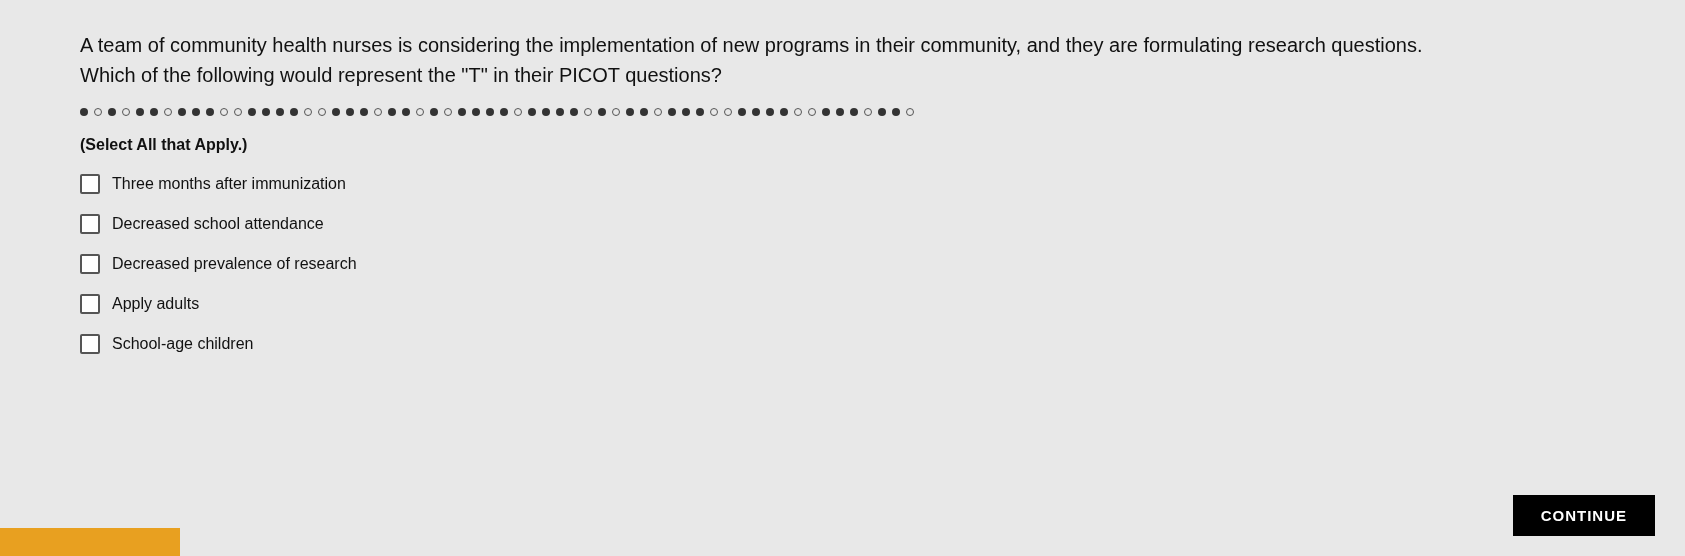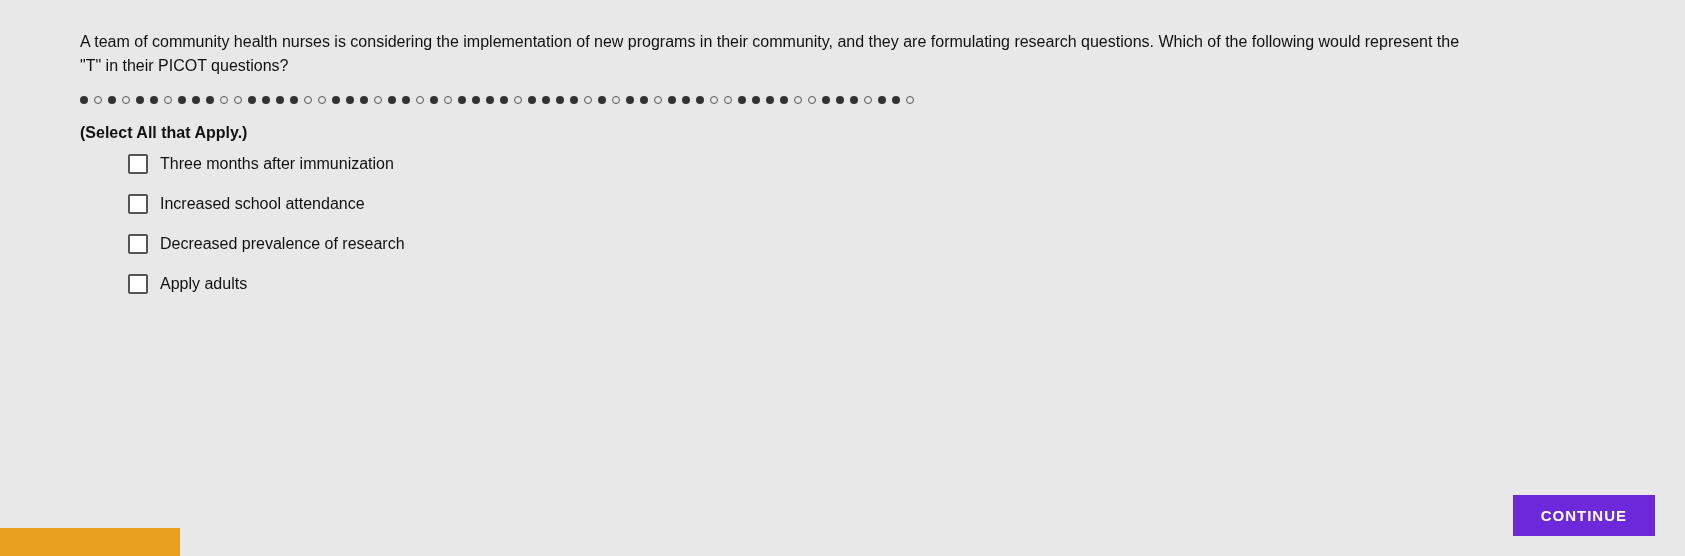--- a/index.html
+++ b/index.html
@@ -21,21 +21,21 @@
 
     .main-container {
       background-color: #e8e8e8;
       width: 100%;
       height: 100%;
       padding: 30px 80px 20px 80px;
       position: relative;
     }
 
     .question-text {
-      font-size: 16px;
+      font-size: 20px;
       line-height: 1.5;
       margin-bottom: 18px;
       max-width: 1400px;
     }
 
     .dots-row {
       display: flex;
       flex-direction: row;
       align-items: center;
       gap: 6px;
@@ -56,36 +56,35 @@
     }
 
     .dot-open {
       background-color: transparent;
       border: 1.5px solid #555;
     }
 
     .select-all-label {
       font-size: 16px;
       font-weight: bold;
-      margin-bottom: 2px;
+      margin-bottom: 10px;
     }
 
     .options-list {
       display: flex;
       flex-direction: column;
       gap: 0px;
     }
 
     .option-item {
       display: flex;
       align-items: center;
       padding: 10px 0;
       gap: 12px;
       cursor: pointer;
-      margin-left: 48px;
     }
 
     .option-checkbox {
       width: 20px;
       height: 20px;
       border: 2px solid #555;
       background-color: #fff;
       flex-shrink: 0;
       cursor: pointer;
       appearance: none;
@@ -99,21 +98,21 @@
 
     .option-label {
       font-size: 16px;
       color: #111;
     }
 
     .continue-button {
       position: absolute;
       bottom: 20px;
       right: 30px;
-      background-color: #6d28d9;
+      background-color: #000000;
       color: #fff;
       border: none;
       padding: 12px 28px;
       font-size: 15px;
       font-weight: bold;
       letter-spacing: 1px;
       cursor: pointer;
       text-transform: uppercase;
     }
 
@@ -200,28 +199,32 @@
   <div class="select-all-label">(Select All that Apply.)</div>
 
   <div class="options-list">
 
   <div class="option-item">
         <input type="checkbox" class="option-checkbox" id="opt1" style="">
         <label class="option-label" for="opt1">Three months after immunization</label>
       </div>
       <div class="option-item">
         <input type="checkbox" class="option-checkbox" id="opt2" style="">
-        <label class="option-label" for="opt2">Increased school attendance</label>
+        <label class="option-label" for="opt2">Decreased school attendance</label>
       </div>
       <div class="option-item">
         <input type="checkbox" class="option-checkbox" id="opt3" style="">
         <label class="option-label" for="opt3">Decreased prevalence of research</label>
       </div>
       <div class="option-item">
         <input type="checkbox" class="option-checkbox" id="opt5" style="">
         <label class="option-label" for="opt5">Apply adults</label>
       </div>
+      <div class="option-item">
+        <input type="checkbox" class="option-checkbox" id="opt6" style="">
+        <label class="option-label" for="opt6">School-age children</label>
+      </div>
     </div>
 
   <button class="continue-button">CONTINUE</button>
 
   <div class="bottom-accent"></div>
 </div>
 
 </body></html>

